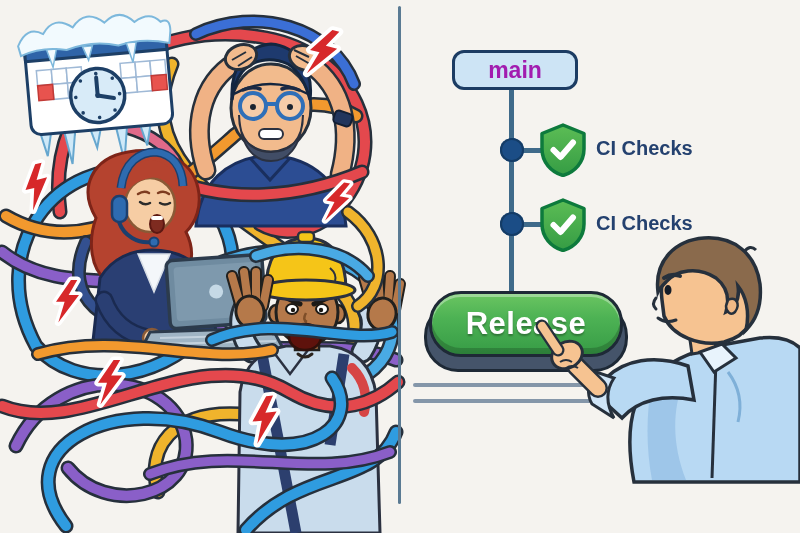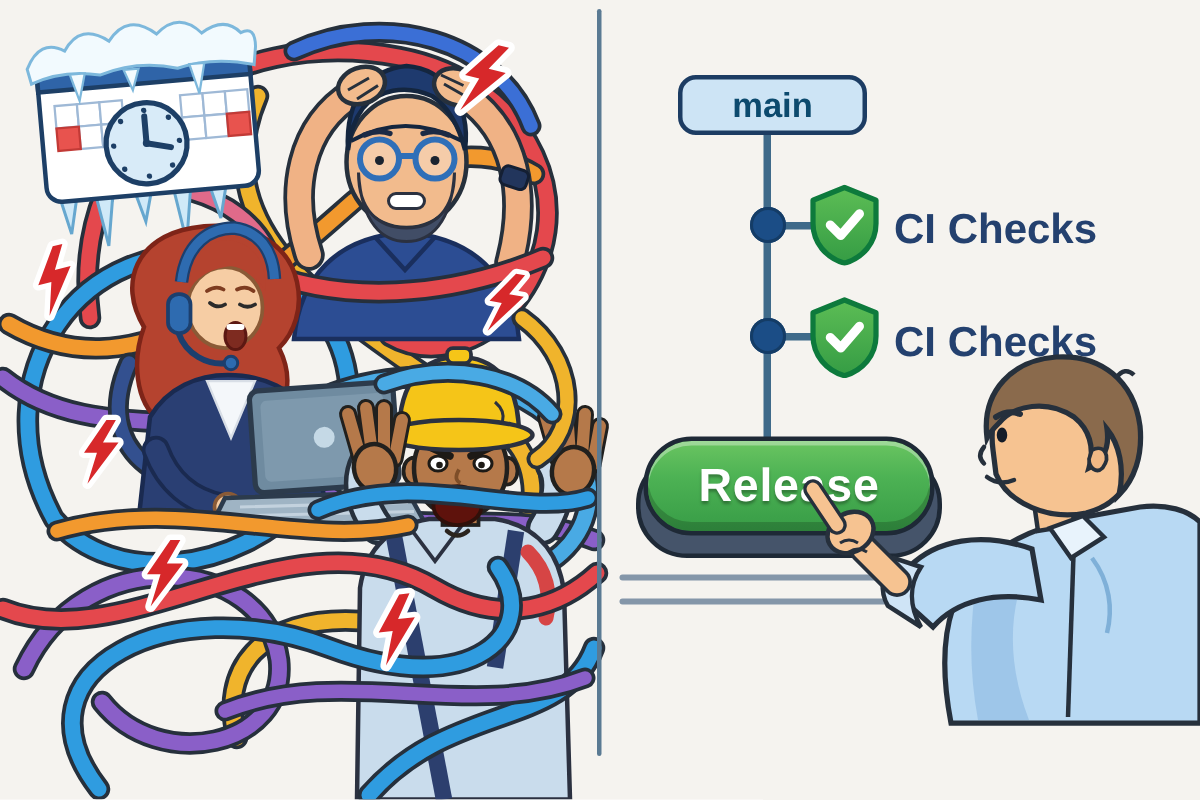--- a/index.html
+++ b/index.html
@@ -10,24 +10,24 @@
   .scene{z-index:1;}
   .divider{left:398px;top:6px;width:3px;height:498px;background:#5a7a93;z-index:2;border-radius:2px;}
   .branch-line{left:509px;top:84px;width:5px;height:220px;background:#3f6a8a;border-radius:3px;z-index:3;}
   .connector{width:26px;height:5px;background:#3f6a8a;left:520px;z-index:3;}
   .connector.c1{top:148px;} .connector.c2{top:222px;}
   .node{width:24px;height:24px;border-radius:50%;background:#1b4d86;left:500px;z-index:4;
     box-shadow:inset 0 0 0 2px #143c66;}
   .node.n1{top:138px;} .node.n2{top:212px;}
   .main-label{left:452px;top:50px;width:120px;height:34px;background:#cde4f5;
     border:3px solid #1c3c63;border-radius:12px;display:flex;align-items:center;
-    justify-content:center;font-weight:700;font-size:23px;color:#0c4a6e;z-index:4;}
+    justify-content:center;font-weight:700;font-size:23px;color:#a21caf;z-index:4;}
   .shield{left:539px;width:48px;height:54px;z-index:4;}
   .shield.s1{top:123px;} .shield.s2{top:198px;}
-  .check-label{left:596px;font-weight:700;font-size:28px;color:#24416f;z-index:4;}
+  .check-label{left:596px;font-weight:700;font-size:20px;color:#24416f;z-index:4;}
   .check-label.t1{top:137px;} .check-label.t2{top:212px;}
   .desk-line{left:413px;width:387px;height:4px;background:#8496a9;border-radius:2px;z-index:3;}
   .desk-line.d1{top:383px;} .desk-line.d2{top:399px;}
   .release-base{left:424px;top:302px;width:198px;height:64px;border-radius:34px;
     background:#45546a;border:3px solid #1e2936;z-index:4;}
   .release-btn{left:429px;top:291px;width:188px;height:60px;border-radius:32px;
     border:3px solid #1e2936;z-index:4;
     background:linear-gradient(180deg,#6ac561 0%,#4db254 40%,#379c46 100%);
     box-shadow:inset 0 3px 0 rgba(255,255,255,.35), inset 0 -6px 0 rgba(0,0,0,.18);
     display:flex;align-items:center;justify-content:center;}

